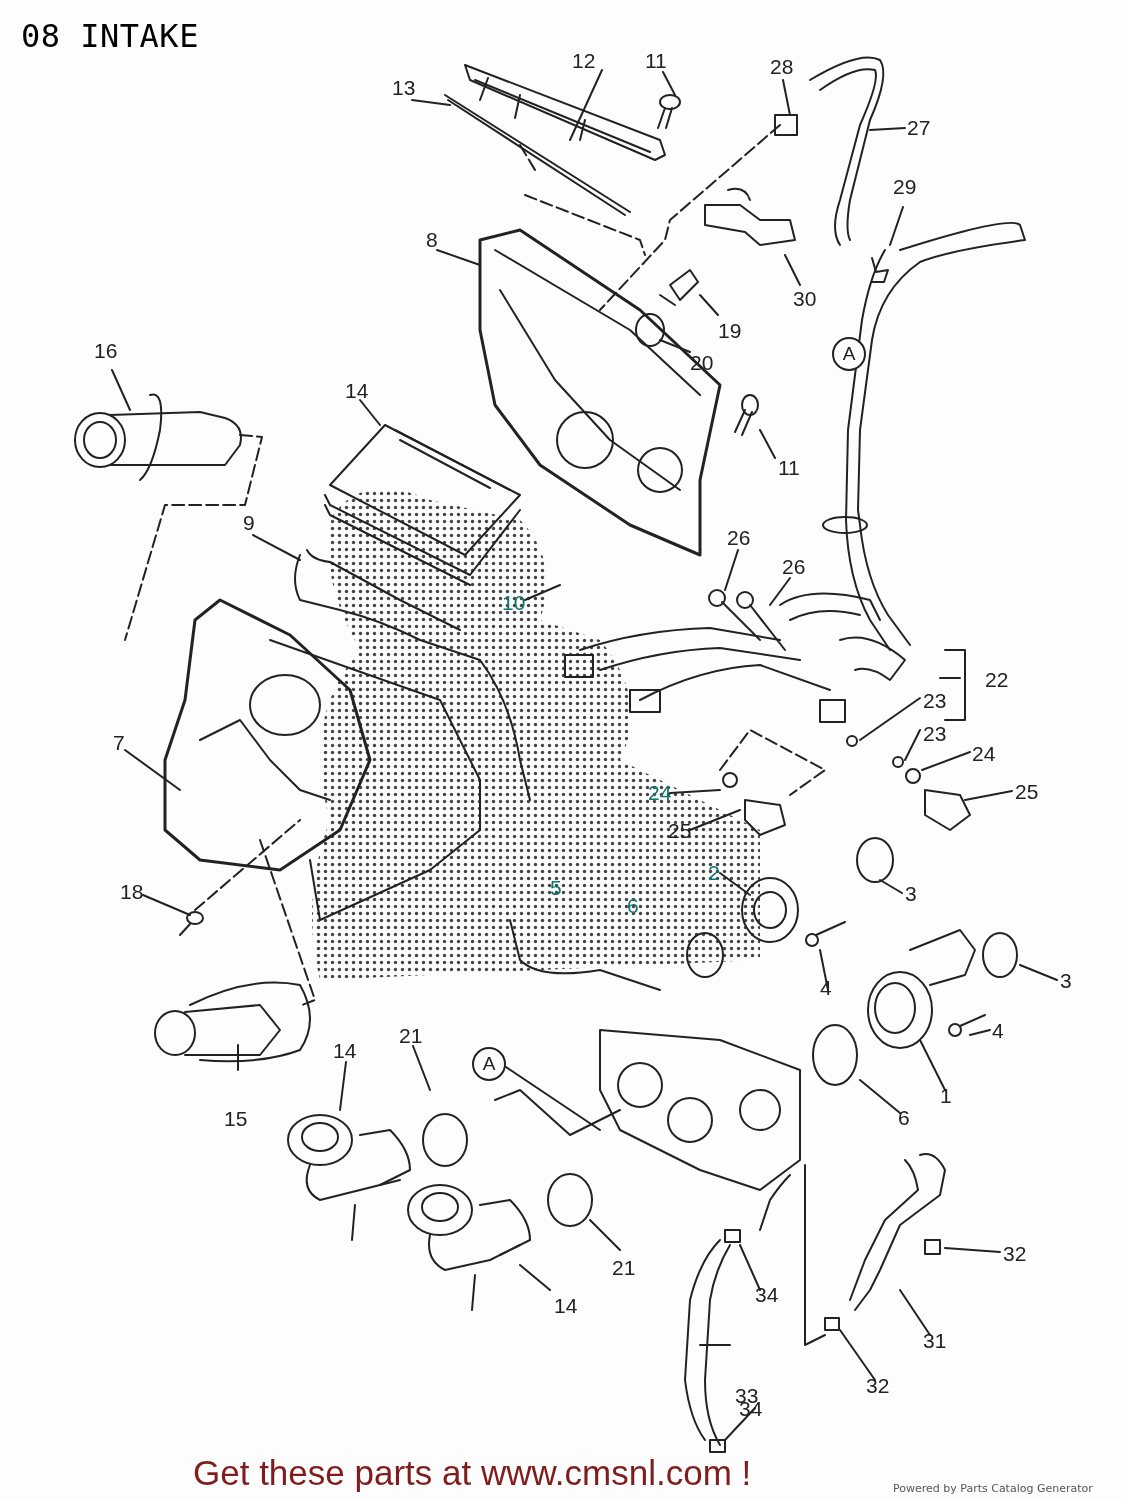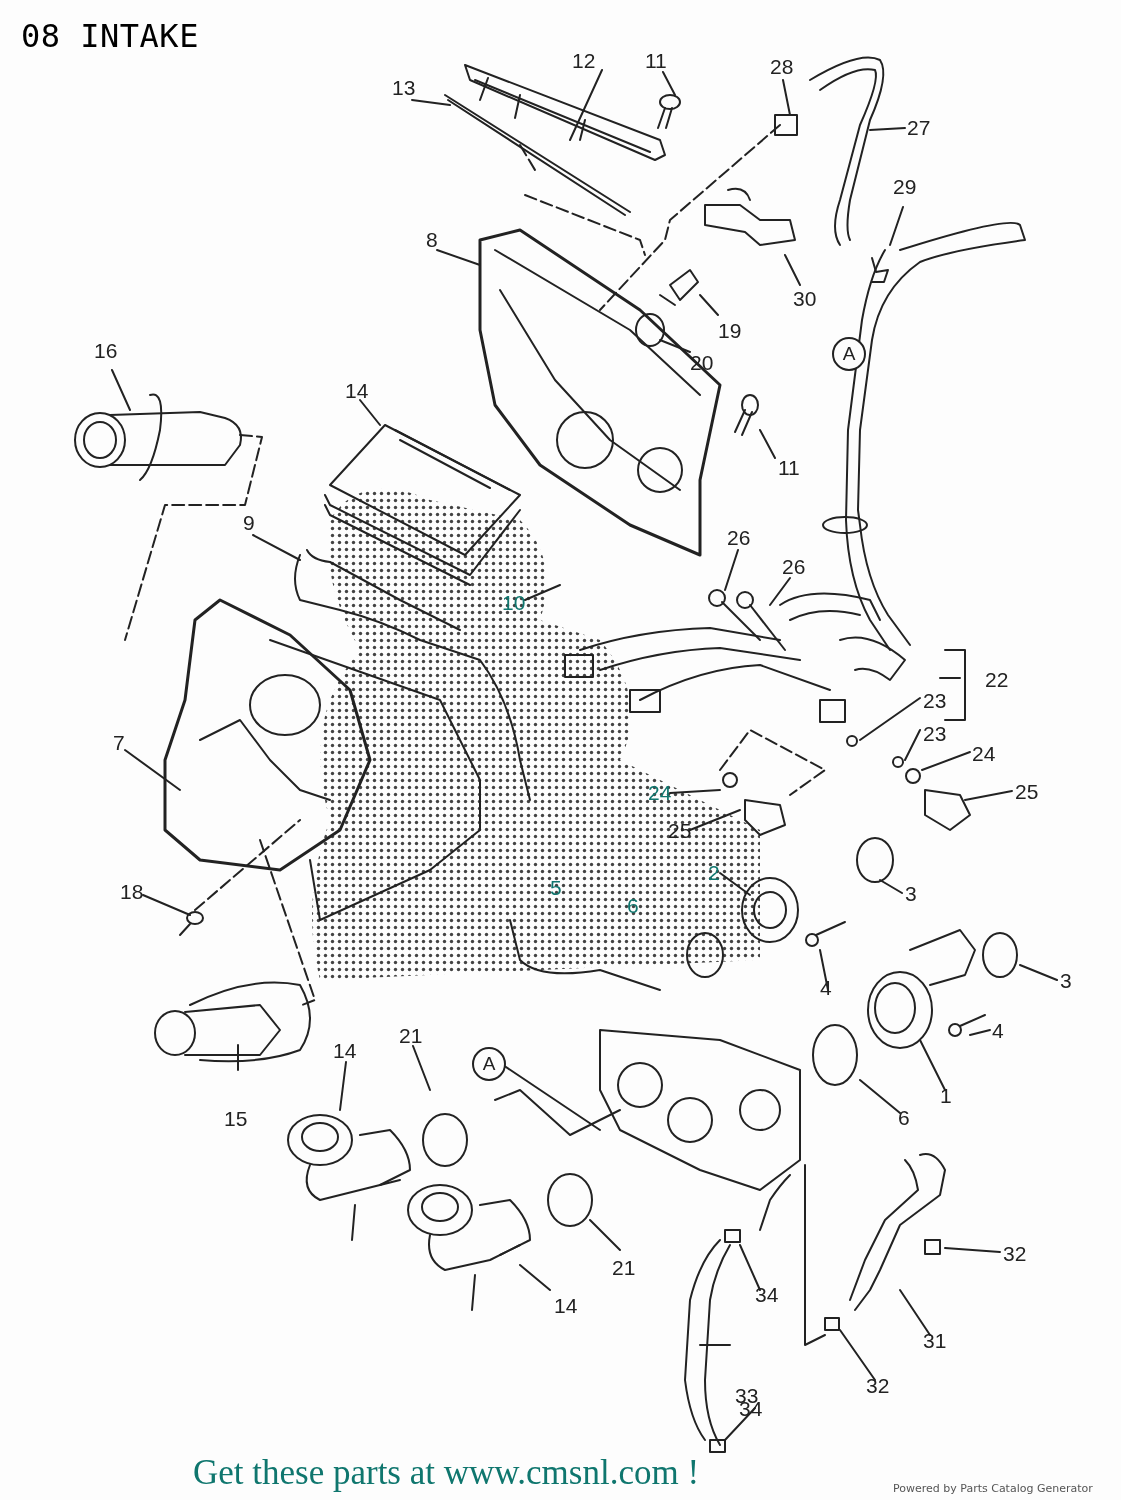--- a/index.html
+++ b/index.html
@@ -2,21 +2,21 @@
 <html><head>
 <meta charset="utf-8">
 <style>
   html,body{margin:0;padding:0;background:#fdfdfd;}
   body{width:1121px;height:1500px;position:relative;overflow:hidden;font-family:"DejaVu Sans",sans-serif;}
   .title{position:absolute;left:21px;top:17px;font-family:"DejaVu Sans Mono",monospace;font-size:32px;color:#000000;letter-spacing:0.5px;}
   svg.diagram{position:absolute;left:0;top:0;}
   .lbl{position:absolute;font-family:"Liberation Sans",sans-serif;font-size:21px;color:#222;line-height:1;white-space:nowrap;}
   .lbl.faint{color:#0f766e;}
   .circ{position:absolute;width:30px;height:30px;border:2px solid #222;border-radius:50%;font-family:"Liberation Sans",sans-serif;font-size:19px;color:#222;text-align:center;line-height:30px;background:#fdfdfd;}
-  .cta{position:absolute;left:193px;top:1453px;font-family:Liberation Serif, serif;font-size:35px;color:#0f766e;white-space:nowrap;}
+  .cta{position:absolute;left:193px;top:1453px;font-family:Liberation Sans, sans-serif;font-size:35px;color:#7f1d1d;white-space:nowrap;}
   .powered{position:absolute;left:893px;top:1482px;font-family:"DejaVu Sans",sans-serif;font-size:11px;color:#555;white-space:nowrap;}
 </style>
 </head>
 <body>
 
 <div class="title">08 INTAKE</div>
 
 <svg class="diagram" width="1121" height="1500" viewBox="0 0 1121 1500">
   <defs>
     <pattern id="dots" width="7" height="7" patternUnits="userSpaceOnUse">

